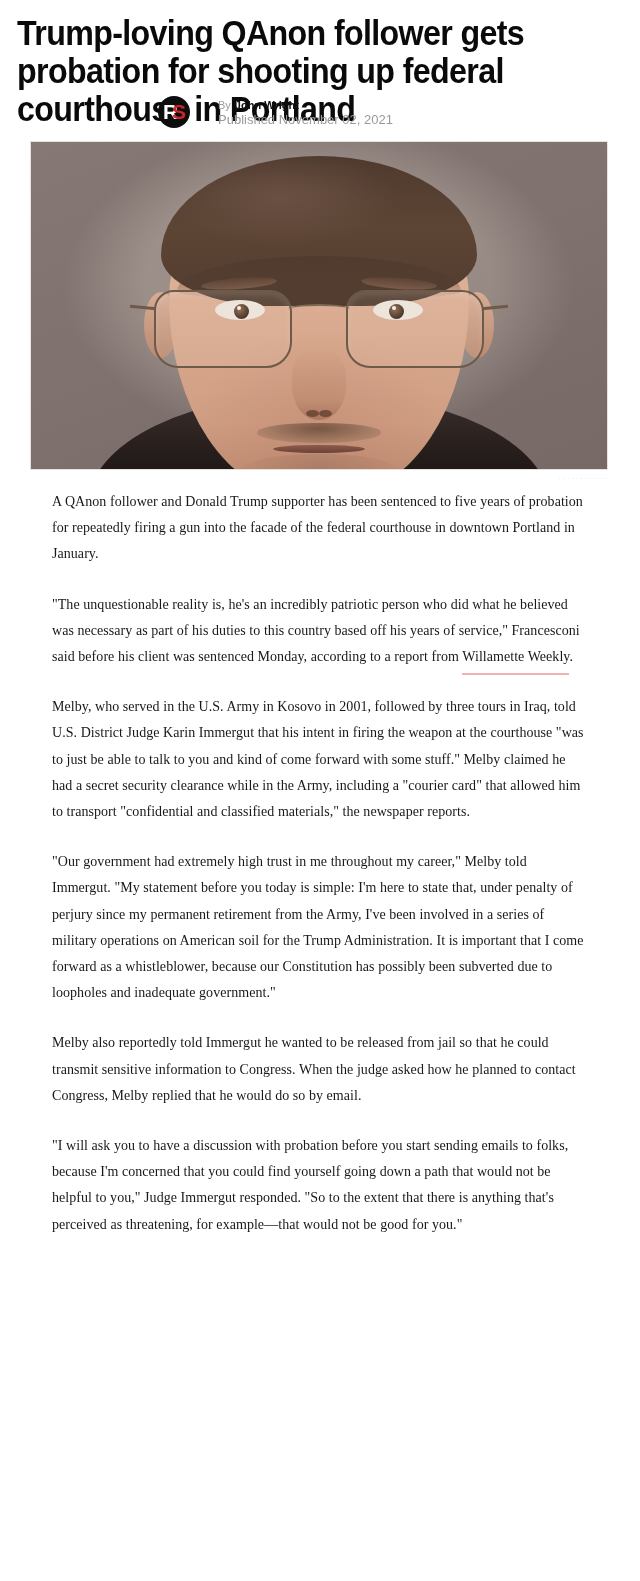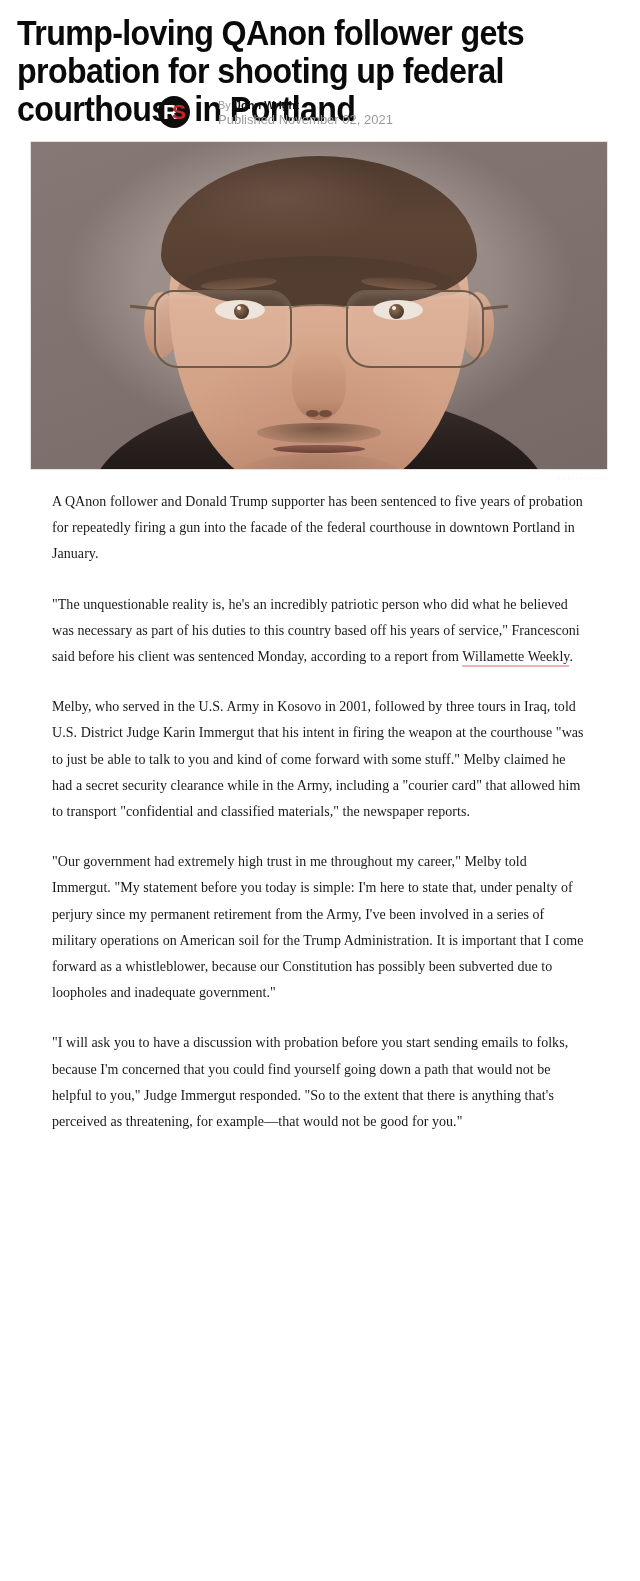--- a/index.html
+++ b/index.html
@@ -364,21 +364,21 @@
     color: #181818;
     letter-spacing: 0.05px;
   }
   .article-body p:last-child {
     margin-bottom: 0;
   }
   .inline-link {
     color: #181818;
     text-decoration: none;
     border-bottom: 2px solid #f0b3b3;
-    padding-bottom: 1px;
+    padding-bottom: 9px;
   }
 </style>
 </head>
 <body>
 
 <div class="page">
 
   <div class="headline-block">
     <h1 class="headline">Trump-loving QAnon follower gets probation for shooting up federal courthouse in Portland</h1>
   </div>
@@ -427,16 +427,17 @@
       </div>
     </div>
     <figcaption class="hero-caption">· · · · · · · · · · · ·</figcaption>
   </figure>
 
   <div class="article-body">
     <p>A QAnon follower and Donald Trump supporter has been sentenced to five years of probation for repeatedly firing a gun into the facade of the federal courthouse in downtown Portland in January.</p>
     <p><span>"The unquestionable reality is, he's an incredibly patriotic person who did what he believed was necessary as part of his duties to this country based off his years of service," Francesconi said before his client was sentenced Monday, according to a report from </span><a href="#" class="inline-link">Willamette Weekly</a><span>.</span></p>
     <p>Melby, who served in the U.S. Army in Kosovo in 2001, followed by three tours in Iraq, told U.S. District Judge Karin Immergut that his intent in firing the weapon at the courthouse "was to just be able to talk to you and kind of come forward with some stuff." Melby claimed he had a secret security clearance while in the Army, including a "courier card" that allowed him to transport "confidential and classified materials," the newspaper reports.</p>
     <p>"Our government had extremely high trust in me throughout my career," Melby told Immergut. "My statement before you today is simple: I'm here to state that, under penalty of perjury since my permanent retirement from the Army, I've been involved in a series of military operations on American soil for the Trump Administration. It is important that I come forward as a whistleblower, because our Constitution has possibly been subverted due to loopholes and inadequate government."</p>
+    <p>Melby also reportedly told Immergut he wanted to be released from jail so that he could transmit sensitive information to Congress. When the judge asked how he planned to contact Congress, Melby replied that he would do so by email.</p>
     <p>"I will ask you to have a discussion with probation before you start sending emails to folks, because I'm concerned that you could find yourself going down a path that would not be helpful to you," Judge Immergut responded. "So to the extent that there is anything that's perceived as threatening, for example—that would not be good for you."</p>
   </div>
 
 </div>
 
 </body></html>

